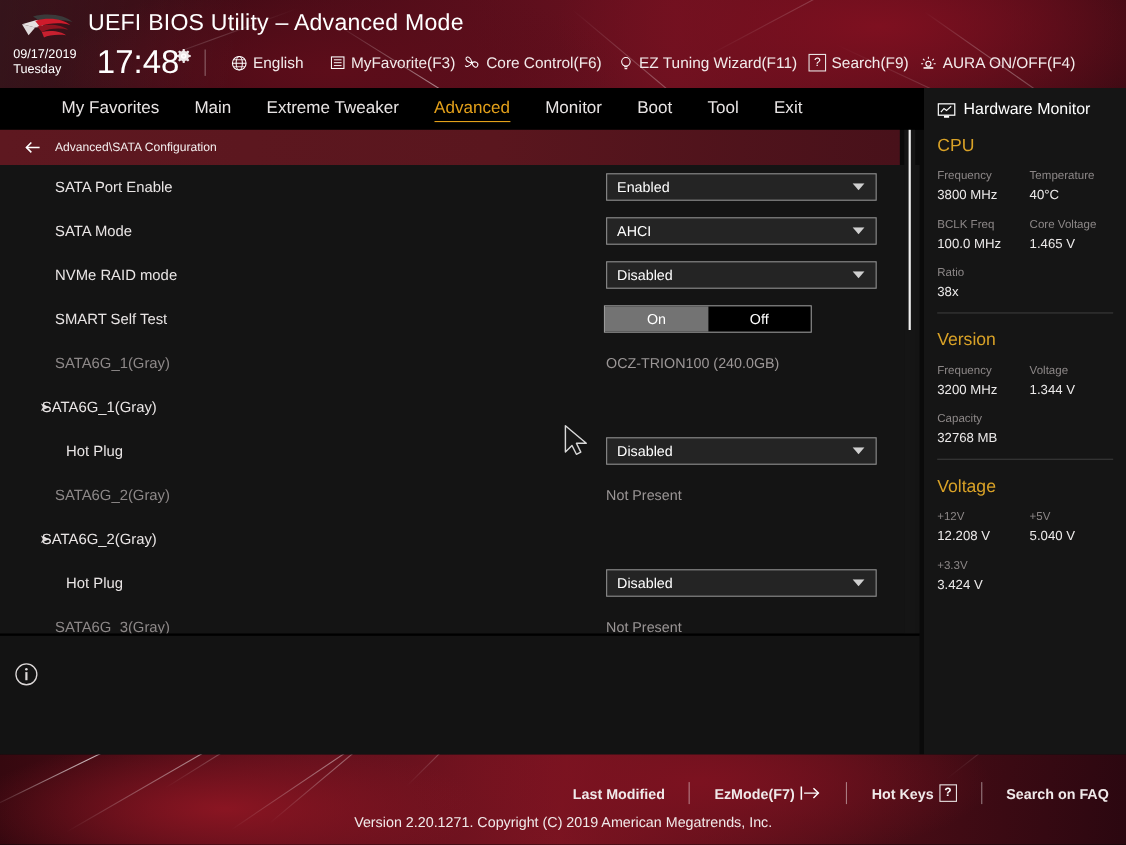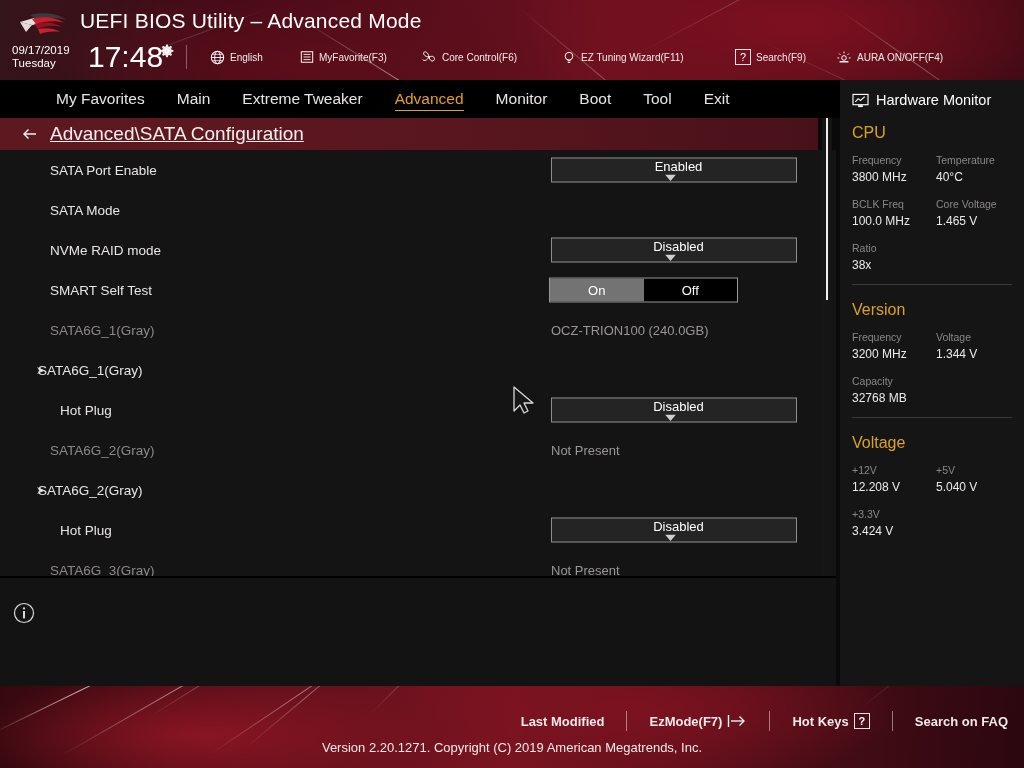--- a/index.html
+++ b/index.html
@@ -39,21 +39,21 @@
   .dt-date { font-size: 11.5px; color: #fff; line-height: 13px; }
   .dt-day  { font-size: 11.5px; color: #fff; line-height: 13px; }
   .clock {
     position: absolute; left: 88px; top: 40px;
     font-size: 30px; color: #fff; font-weight: 300; letter-spacing: 0px; line-height: 34px;
   }
   .gear-ic { position: absolute; left: 160px; top: 44px; width: 14px; height: 14px; }
   .hdr-sep { position: absolute; top: 45px; width: 1px; height: 24px; background: rgba(255,255,255,.35); }
 
   .tool { position: absolute; top: 47px; display: flex; align-items: center; gap: 5px; height: 20px; }
-  .tool span.lbl { font-size: 10px; color: #f2eaea; white-space: nowrap; }
+  .tool span.lbl { font-size: 14px; color: #f2eaea; white-space: nowrap; }
   .tool svg { display: block; }
 
   
   .navbar {
     position: absolute; left: 0; top: 80px; width: 1024px; height: 38px;
     background: #000;
   }
   .navtabs { display: flex; align-items: center; height: 38px; padding-left: 40px; gap: 0; }
   .navtab {
     font-size: 15.5px; color: #e8e4e4; padding: 0 16px; line-height: 38px;
@@ -65,21 +65,21 @@
     height: 1px; background: #e3a01a;
   }
 
   
   .breadcrumb {
     position: absolute; left: 0; top: 118px; width: 818px; height: 32px;
     background: linear-gradient(90deg, #5e1820 0%, #5a161e 55%, #48111a 100%);
     display: flex; align-items: center; padding-left: 22px; gap: 12px;
   }
   .bc-back { width: 16px; height: 16px; }
-  .bc-text { font-size: 19px; color: #f3eeee; text-decoration: underline; }
+  .bc-text { font-size: 11px; color: #f3eeee; }
 
   
   .mainpanel {
     position: absolute; left: 0; top: 150px; width: 836px; height: 426px;
     background: #141414;
   }
   .rows { position: absolute; left: 0; top: 0; width: 818px; }
   .row { position: relative; height: 40px; }
   .row-label {
     position: absolute; top: 50%; transform: translateY(-50%);
@@ -95,21 +95,21 @@
   }
   .row-value-text {
     position: absolute; left: 551px; top: 50%; transform: translateY(-50%);
     font-size: 13px; color: #9b9696; white-space: nowrap;
   }
 
   .dd {
     position: absolute; left: 551px; top: 50%; transform: translateY(-50%);
     width: 246px; height: 25px;
     background: #242424; border: 1px solid #8d8d8d;
-    display: flex; align-items: center; flex-direction: column;
+    display: flex; align-items: center;
   }
   .dd-val { font-size: 13px; color: #ffffff; padding-left: 9px; flex: 1; }
   .dd-caret { width: 16px; margin-right: 8px; display: flex; justify-content: center; }
 
   .toggle {
     position: absolute; left: 549px; top: 50%; transform: translateY(-50%);
     width: 189px; height: 25px; border: 1px solid #9a9a9a; display: flex;
     background: #000;
   }
   .tg-opt {
@@ -307,20 +307,28 @@
             <span class="dd-val">Enabled</span>
             <span class="dd-caret">
               <svg width="11" height="7" viewBox="0 0 11 7">
                 <polygon points="0,0 11,0 5.5,6.5" fill="#cfcfcf"></polygon>
               </svg>
             </span>
           </div>
         </div>
         <div class="row">
           <div class="row-label lvl0">SATA Mode</div>
+          <div class="dd">
+            <span class="dd-val">AHCI</span>
+            <span class="dd-caret">
+              <svg width="11" height="7" viewBox="0 0 11 7">
+                <polygon points="0,0 11,0 5.5,6.5" fill="#cfcfcf"></polygon>
+              </svg>
+            </span>
+          </div>
         </div>
         <div class="row">
           <div class="row-label lvl0">NVMe RAID mode</div>
           <div class="dd">
             <span class="dd-val">Disabled</span>
             <span class="dd-caret">
               <svg width="11" height="7" viewBox="0 0 11 7">
                 <polygon points="0,0 11,0 5.5,6.5" fill="#cfcfcf"></polygon>
               </svg>
             </span>

